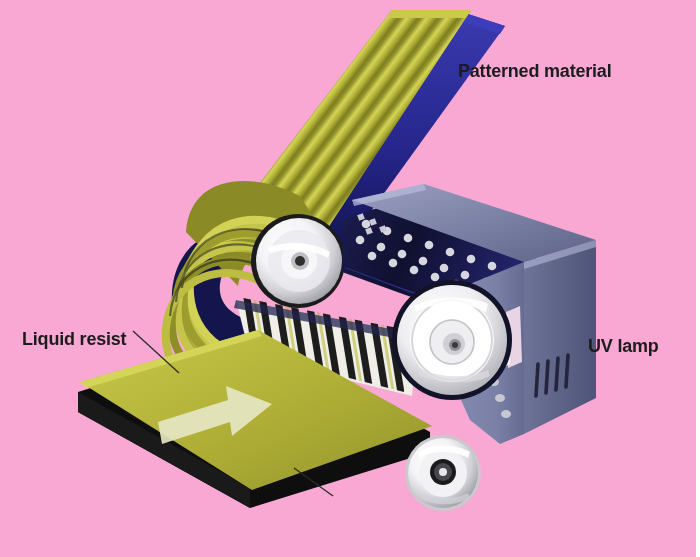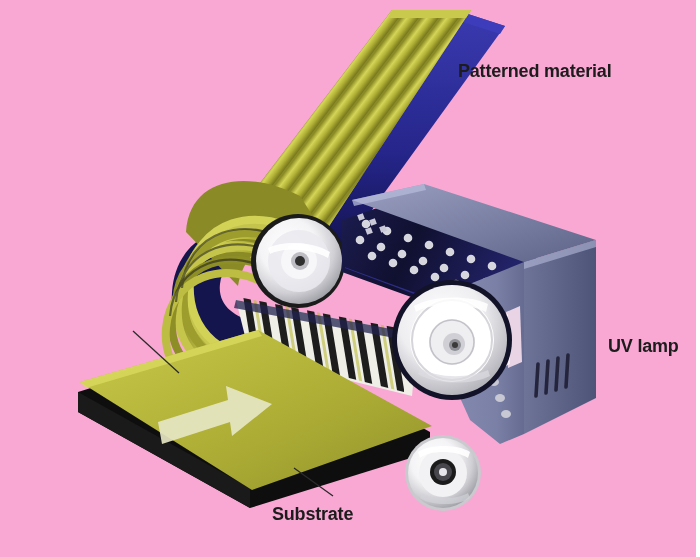--- a/index.html
+++ b/index.html
@@ -9,21 +9,21 @@
     text-decoration:underline;
   }
   #art{position:absolute;inset:0;width:700px;height:557px;}
   .lbl{
     position:absolute;font-family:"Liberation Sans",sans-serif;
     font-weight:bold;font-size:18px;line-height:22px;color:#1c1c1c;
     letter-spacing:-0.2px;white-space:pre;
   }
   #lbl-patterned{left:458px;top:60px;}
   #lbl-liquid{left:22px;top:284px;}
-  #lbl-uv{left:608px;top:335px;}
+  #lbl-uv{left:588px;top:335px;}
   #lbl-substrate{left:272px;top:503px;}
 </style>
 </head>
 <body>
 
 <div id="stage">
 
   <svg id="art" viewBox="0 0 700 557">
     <defs>
       <linearGradient id="ribGrad" x1="0" y1="0" x2="1" y2="0">
@@ -293,19 +293,19 @@
 
     <g stroke="#2b2b2b" stroke-width="1.3" fill="none">
       <line x1="133" y1="331" x2="179" y2="373"></line>
       <line x1="333" y1="496" x2="294" y2="468"></line>
     </g>
   </svg>
 
   <div class="lbl" id="lbl-patterned">Patterned material</div>
 
   <div class="lbl" id="lbl-liquid">
+    <div>Liquid resist</div>
   </div>
 
   <div class="lbl" id="lbl-uv">UV lamp</div>
 
-  <div class="lbl" id="lbl-substrate">Substrate</div>
 
 </div>
 
 </body></html>

